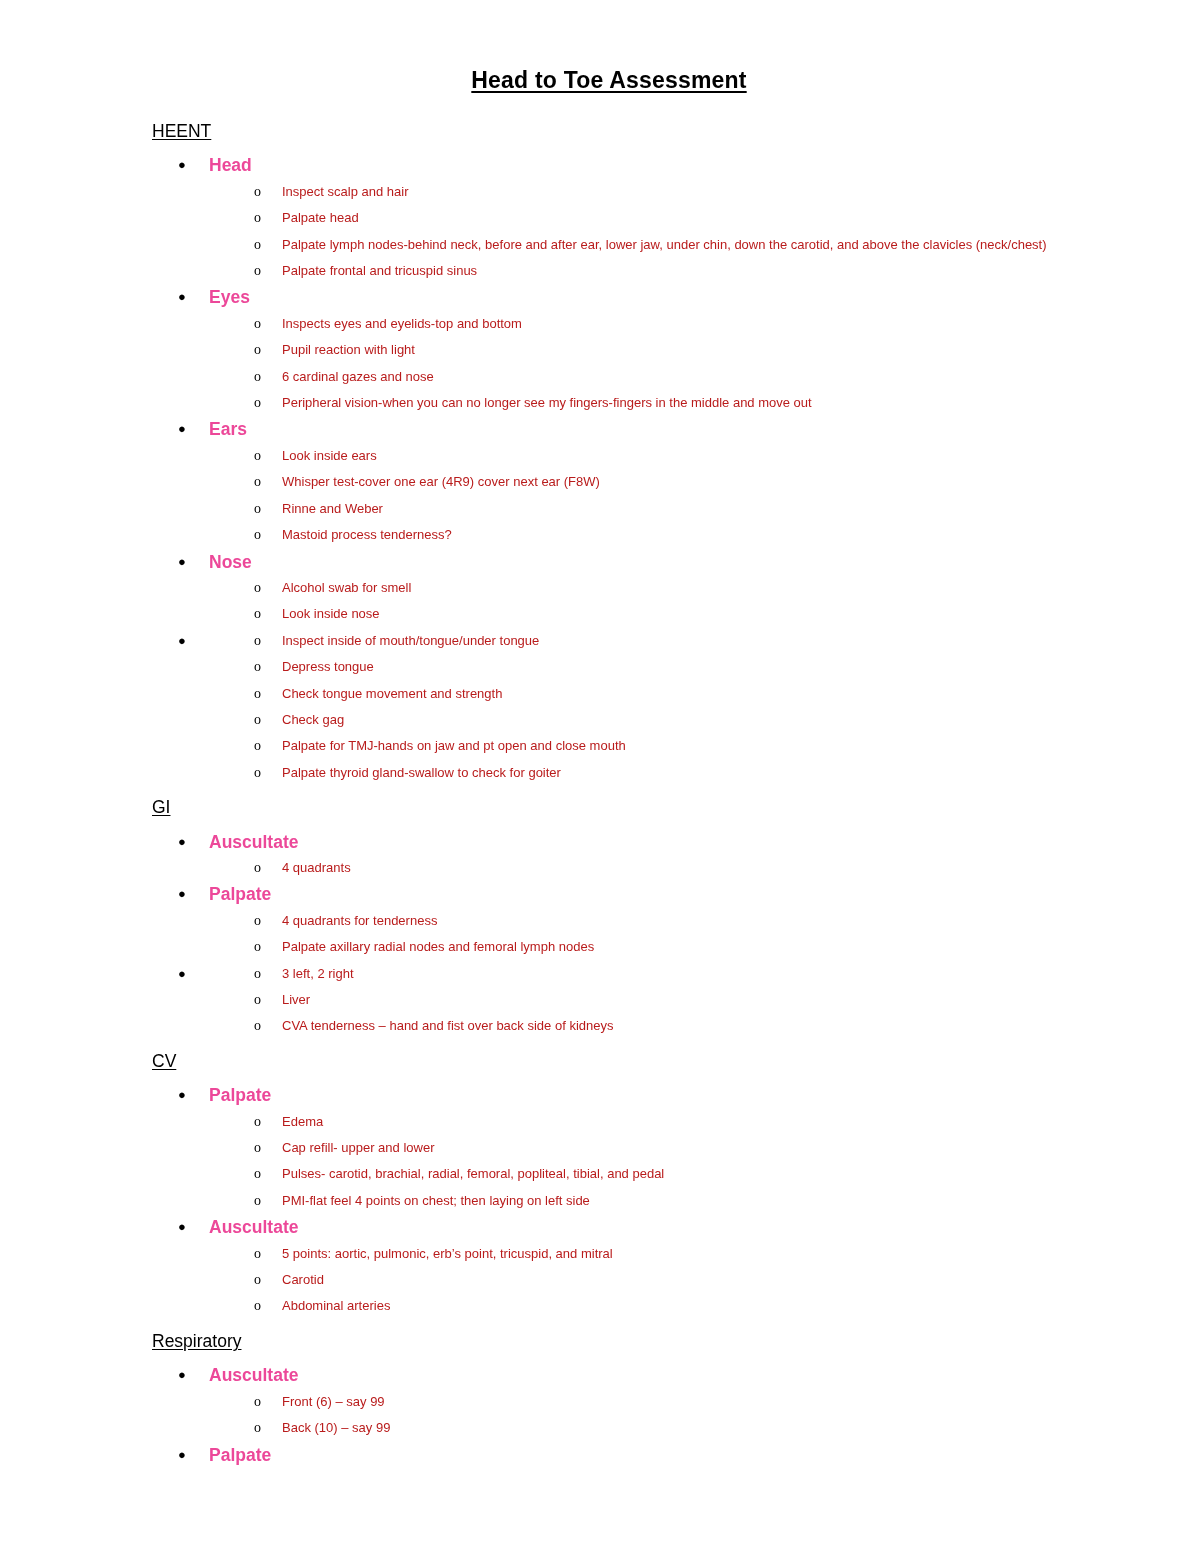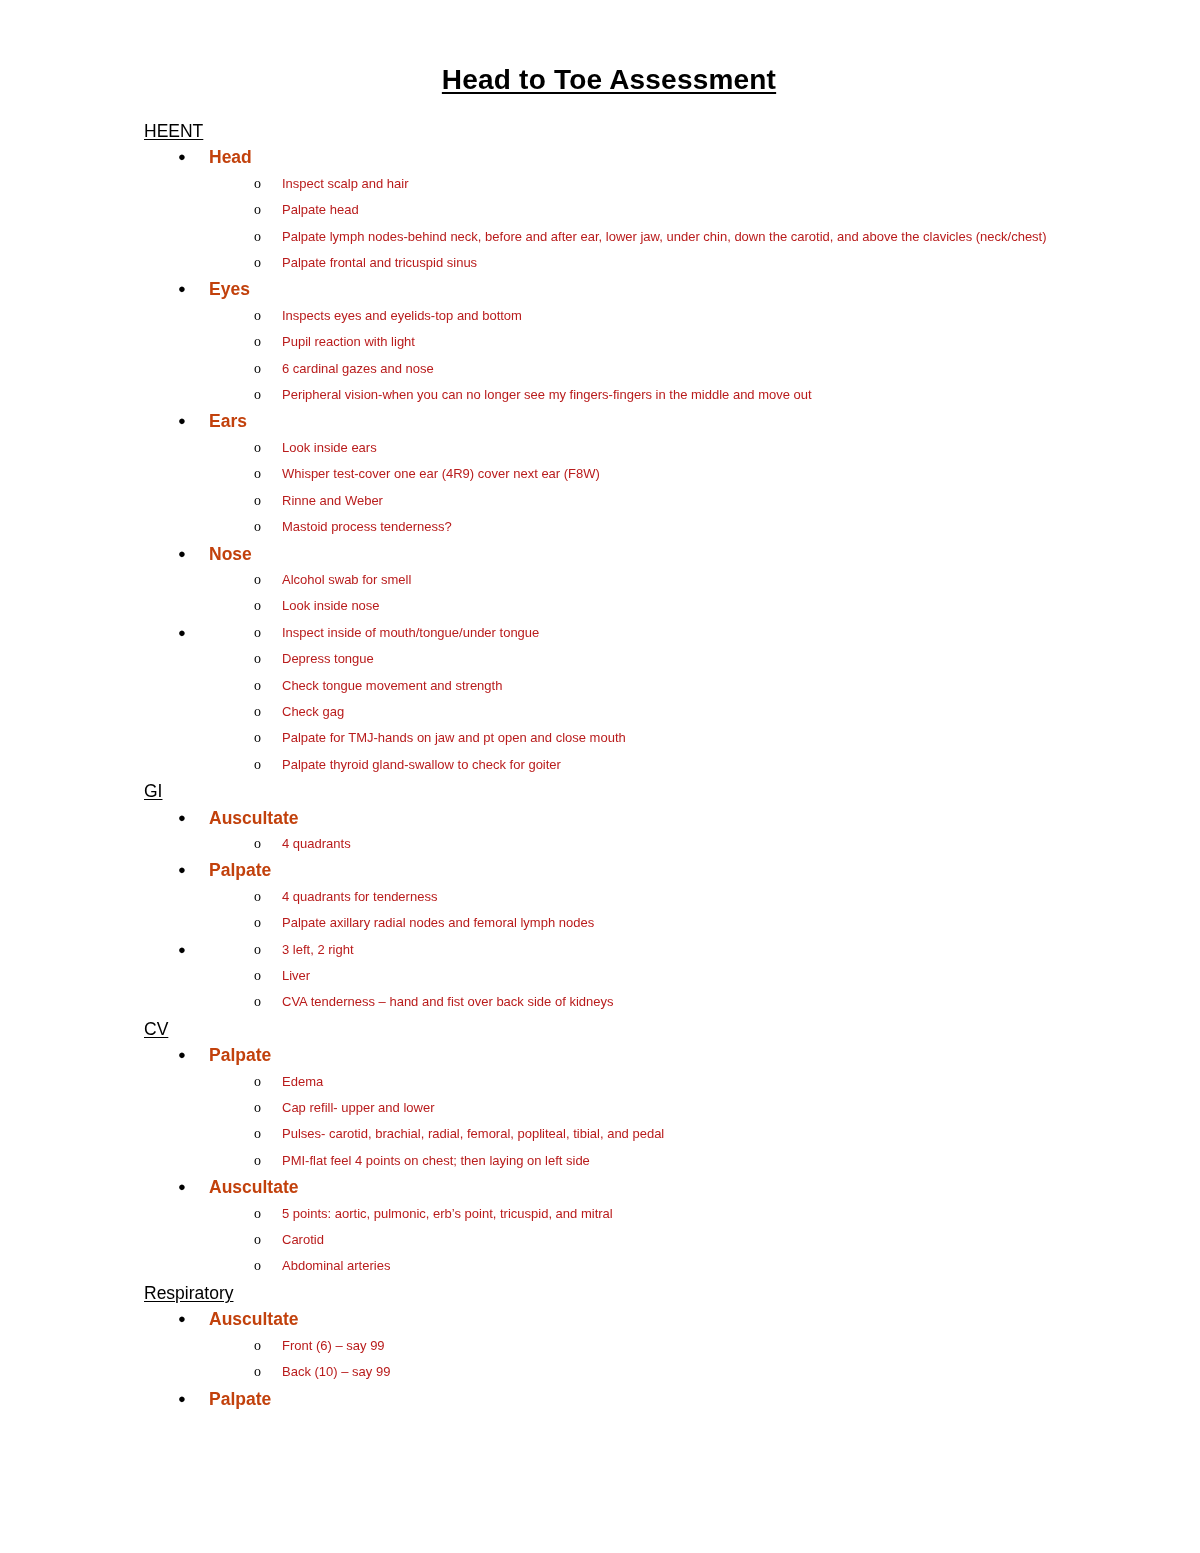--- a/index.html
+++ b/index.html
@@ -20,38 +20,38 @@
   }
   .doc-body {
     position: absolute;
     left: 144px;
     top: 66px;
     width: 930px;
   }
   .doc-title {
     text-align: center;
     font-weight: bold;
-    font-size: 28px;
+    font-size: 23px;
     line-height: 28px;
     letter-spacing: 0.2px;
     margin: 0 0 24px 0;
     color: #000;
   }
   .doc-title span {
     text-decoration: underline;
     text-underline-offset: 3px;
   }
   .section {
     margin: 0;
   }
   .section-head {
     font-size: 17.5px;
     line-height: 26.4px;
     color: #000;
-    margin: 0;
+    margin: 8px;
     white-space: nowrap;
   }
   .section-head span {
     text-decoration: underline;
     text-underline-offset: 2px;
   }
   ul.lvl1 {
     list-style: none;
     margin: 0;
     padding: 0;
@@ -66,21 +66,21 @@
     left: 34px;
     top: 0;
     font-size: 13px;
     line-height: 26.4px;
     color: #000;
   }
   .lbl1 {
     font-weight: bold;
     font-size: 17.5px;
     line-height: 26.4px;
-    color: #c2410c;
+    color: #ec4899;
     display: block;
     white-space: nowrap;
   }
   ul.lvl2 {
     list-style: none;
     margin: 0;
     padding: 0;
   }
   ul.lvl2 > li.item2 {
     position: relative;

